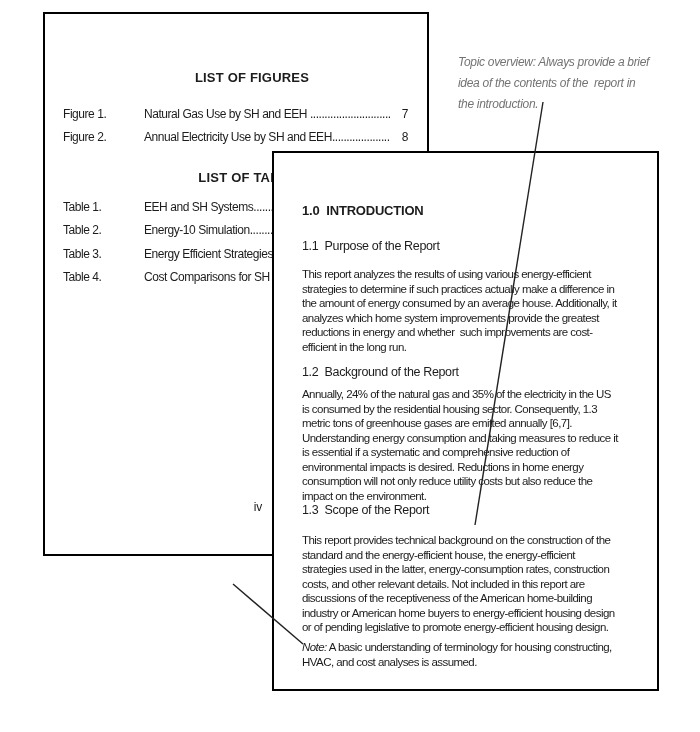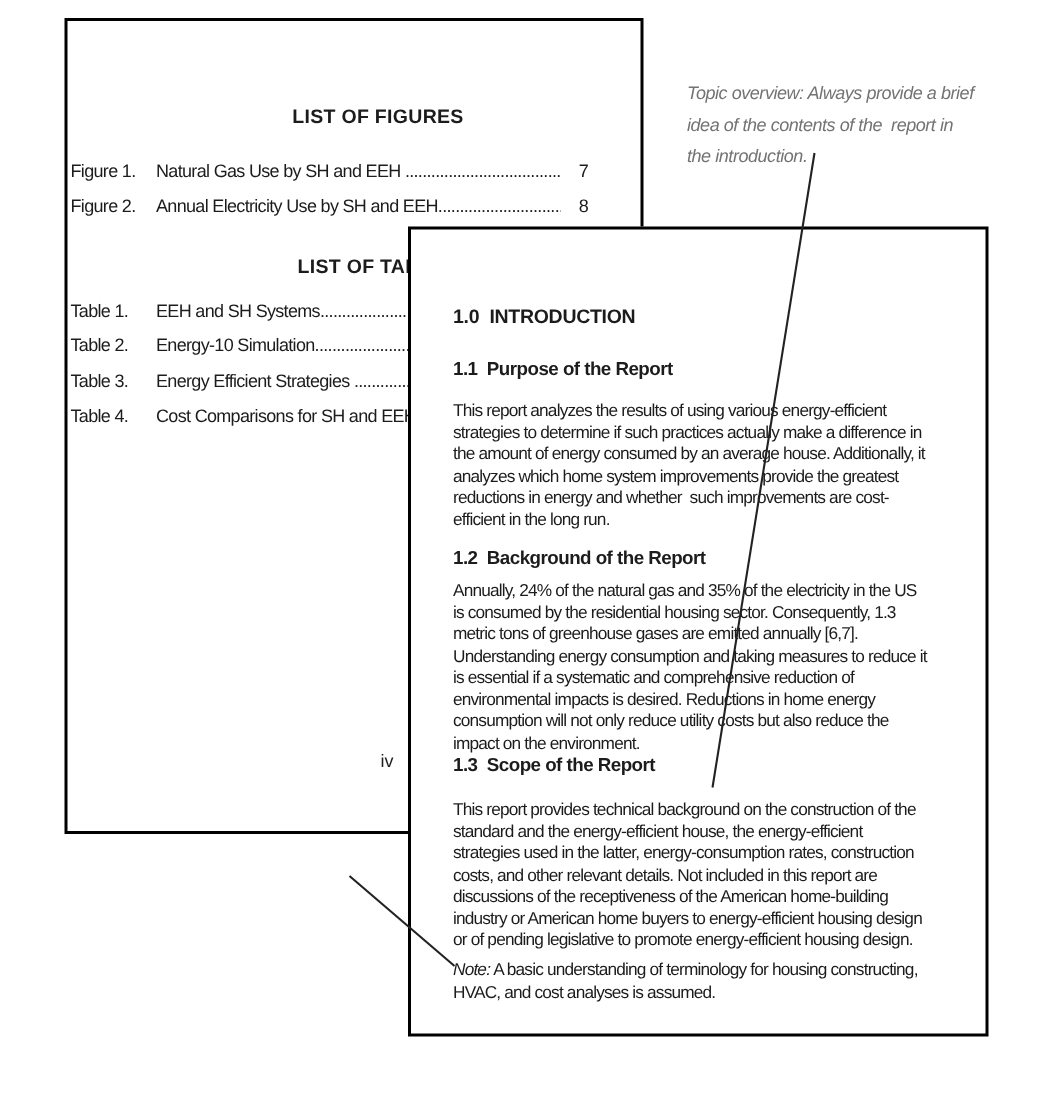--- a/index.html
+++ b/index.html
@@ -5,31 +5,31 @@
   html,body{margin:0;padding:0;background:#ffffff;}
   #stage{position:relative;width:700px;height:732px;background:#ffffff;overflow:hidden;
          font-family:"Liberation Sans","DejaVu Sans",sans-serif;color:#1c1c1c;}
   .page{position:absolute;background:#ffffff;border:2px solid #000000;box-sizing:border-box;}
   #back-page{left:43px;top:12px;width:386px;height:544px;z-index:1;overflow:hidden;}
   #front-page{left:272px;top:151px;width:387px;height:540px;z-index:2;overflow:hidden;}
 
   
   .list-heading{position:absolute;left:0;right:0;text-align:center;
                 font-size:13px;font-weight:bold;letter-spacing:0.2px;white-space:pre;padding-left:32px;}
-  .toc-row{position:absolute;left:2px;width:345px;display:flex;align-items:flex-start;
+  .toc-row{position:absolute;left:18px;width:345px;display:flex;align-items:flex-start;
            font-size:12px;letter-spacing:-0.45px;line-height:14px;}
   .toc-row .lbl{flex:none;width:57px;white-space:pre;}
-  .toc-row .ttl{flex:none;white-space:pre;}
+  .toc-row .ttl{flex:none;white-space:pre;margin-left:24px;}
   .toc-row .dots{flex:1 1 auto;overflow:hidden;white-space:pre;}
   .toc-row .pg{flex:none;width:18px;text-align:right;white-space:pre;}
   .folio{position:absolute;left:200px;width:26px;text-align:center;font-size:12px;}
 
   
   .h1{position:absolute;left:28px;font-size:13px;font-weight:bold;letter-spacing:-0.2px;white-space:pre;}
-  .h2{position:absolute;left:28px;font-size:12.5px;font-weight:bold;letter-spacing:-0.35px;white-space:pre;}
+  .h2{position:absolute;left:28px;font-size:12.5px;font-weight:normal;letter-spacing:-0.35px;white-space:pre;}
   .body{position:absolute;left:28px;width:352px;font-size:11.5px;line-height:14.5px;
         letter-spacing:-0.55px;white-space:pre;}
   .it{font-style:italic;margin-top:16px;}
 
   
   .annot{position:absolute;font-size:12px;font-style:italic;letter-spacing:-0.3px;
          line-height:21px;white-space:pre;z-index:4;color:#737373;}
   #annot-topic{left:458px;top:52px;width:232px;text-align:left;}
   #annot-audience{left:13px;top:569px;width:220px;text-align:right;line-height:21.8px;}
 

